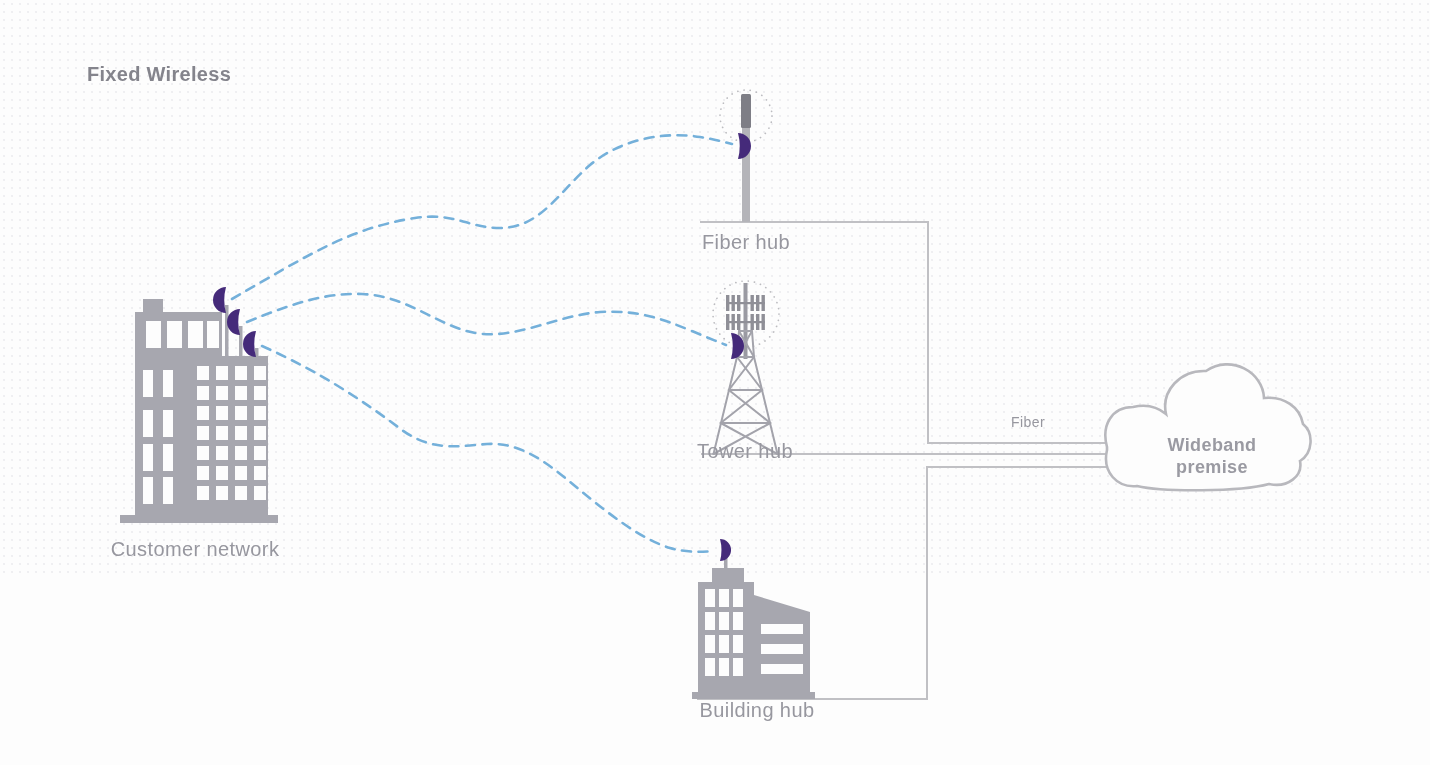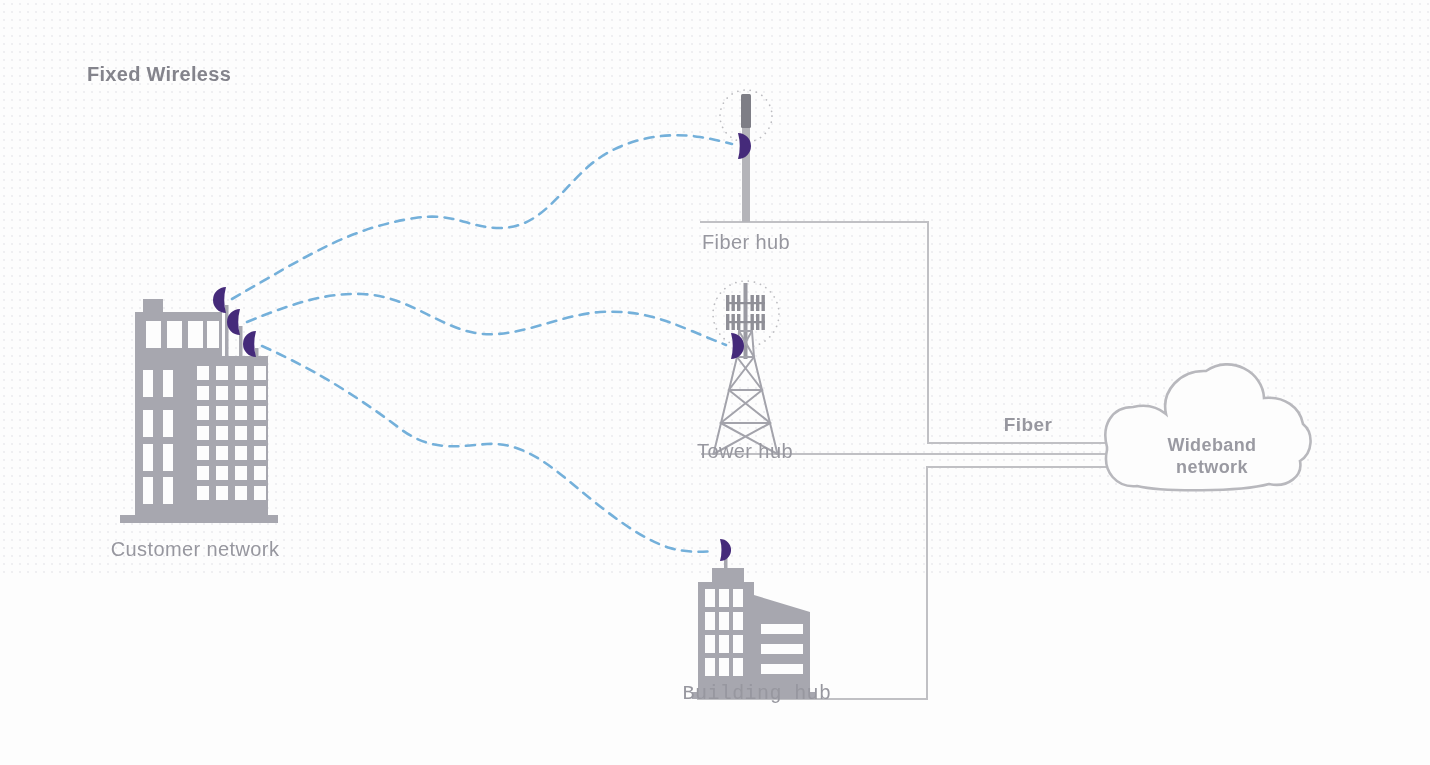--- a/index.html
+++ b/index.html
@@ -33,21 +33,21 @@
   }
   .lbl.wideband{
     font-weight:bold;
     font-size:18px;
     line-height:22px;
     color:#9a9aa2;
     white-space:normal;
     text-align:center;
     width:150px;
   }
-  .lbl.fiber{font-size:19px;font-weight:bold;}
+  .lbl.fiber{font-size:14px;}
 </style>
 </head>
 <body>
 
 <div class="stage">
 
 <svg width="1430" height="765" viewBox="0 0 1430 765">
   <defs>
 
     <path id="dish" d="M0,-13 A13,13 0 0,0 0,13 Q-3.5,0 0,-13 Z"></path>
@@ -204,21 +204,21 @@
        C 1240 492, 1162 492, 1137 486
        C 1117 488, 1102 472, 1107 450 Z"></path>
 </svg>
 
 <div class="lbl title" style="left:87px; top:63px;">Fixed Wireless</div>
 
 <div class="lbl" style="left:746px; top:231px;">Fiber hub</div>
 
 <div class="lbl" style="left:745px; top:440px;">Tower hub</div>
 
-<div class="lbl" style="left:757px; top:682px;font-family:Liberation Mono, monospace;">Building hub</div>
+<div class="lbl" style="left:757px; top:699px;">Building hub</div>
 
 <div class="lbl" style="left:195px; top:538px;">Customer network</div>
 
 <div class="lbl fiber" style="left:1028px; top:414px;">Fiber</div>
 
-<div class="lbl wideband" style="left:1212px; top:434px;">Wideband network</div>
+<div class="lbl wideband" style="left:1212px; top:434px;">Wideband premise</div>
 
 </div>
 
 </body></html>

